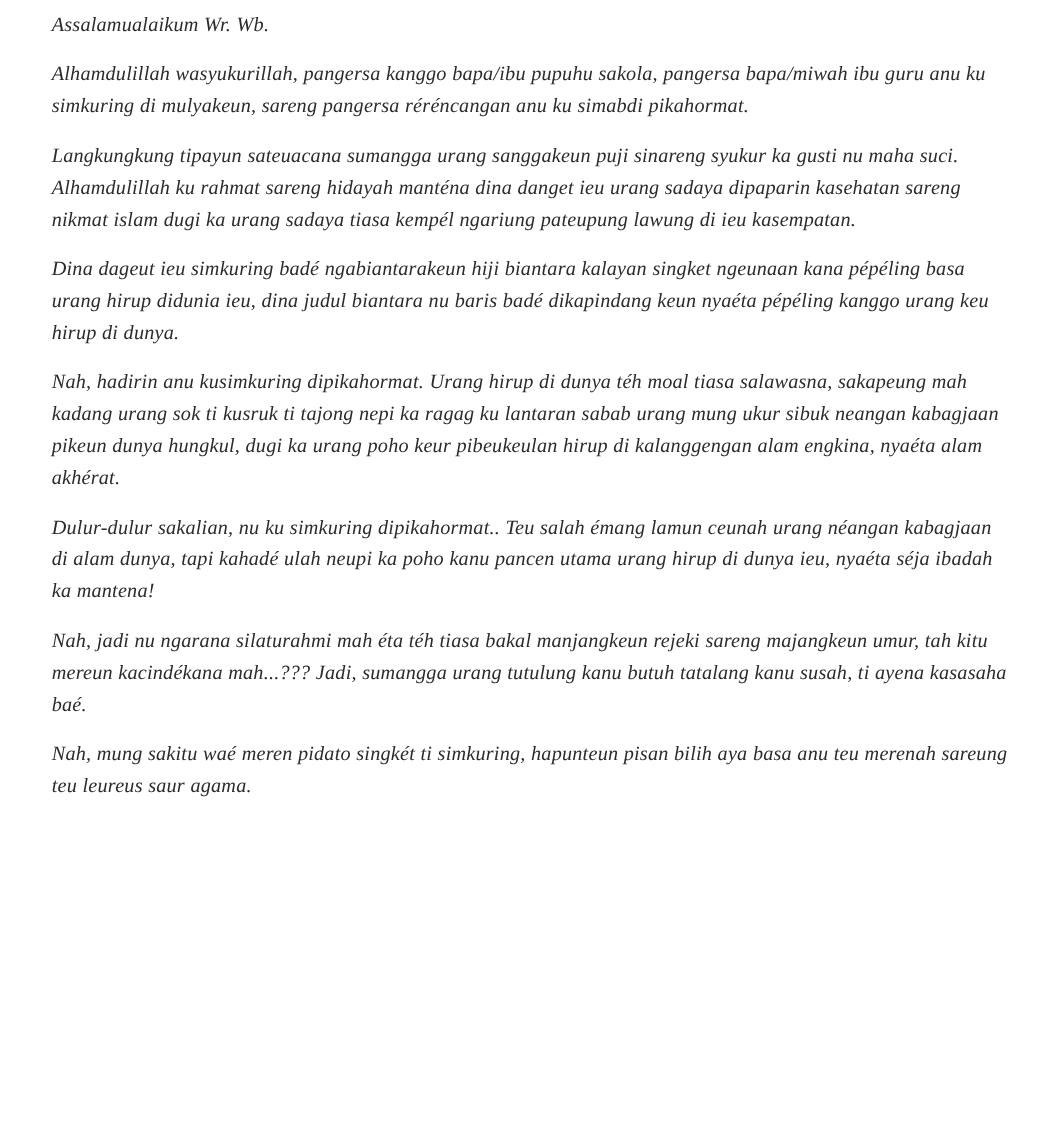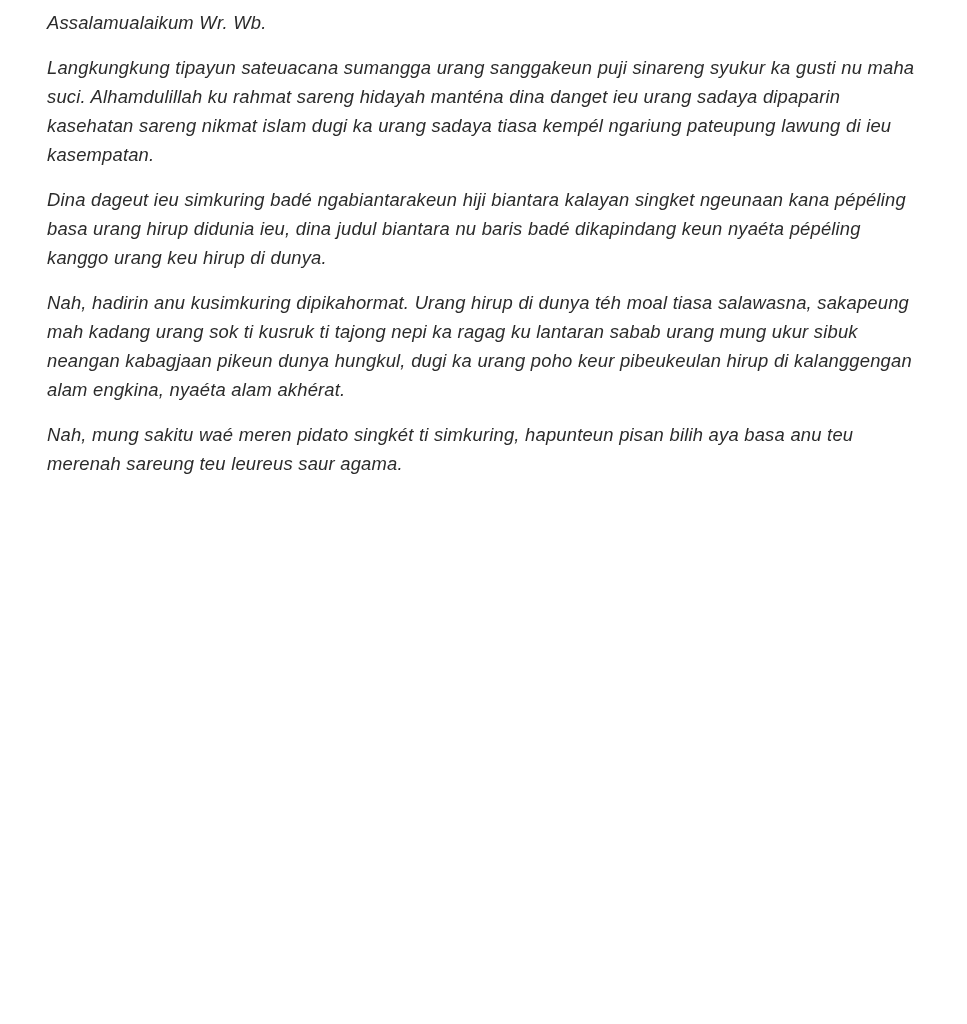--- a/index.html
+++ b/index.html
@@ -13,20 +13,21 @@
     height: 1024px;
     overflow: hidden;
     font-family: "Liberation Sans", "DejaVu Sans", sans-serif;
   }
   #document-page {
     box-sizing: border-box;
     width: 967px;
     height: 1024px;
     background: #ffffff;
     padding: 8px 51px 0 47px;
+    font-family: Liberation Serif, serif;
   }
   .doc-paragraph {
     margin: 0 0 16px 0;
     font-style: italic;
     font-size: 18.4px;
     line-height: 29px;
     color: #2b2b2b;
     text-align: left;
     letter-spacing: 0.01em;
     word-spacing: 0.01em;
@@ -36,27 +37,30 @@
     margin-bottom: 0;
   }
 </style>
 </head>
 <body>
 
 <div id="document-page">
 
   <p class="doc-paragraph">Assalamualaikum Wr. Wb.</p>
 
+  <p class="doc-paragraph">Alhamdulillah wasyukurillah, pangersa kanggo bapa/ibu pupuhu sakola, pangersa bapa/miwah ibu guru anu ku simkuring di mulyakeun, sareng pangersa réréncangan anu ku simabdi pikahormat.</p>
 
   <p class="doc-paragraph">Langkungkung tipayun sateuacana sumangga urang sanggakeun puji sinareng syukur ka gusti nu maha suci. Alhamdulillah ku rahmat sareng hidayah manténa dina danget ieu urang sadaya dipaparin kasehatan sareng nikmat islam dugi ka urang sadaya tiasa kempél ngariung pateupung lawung di ieu kasempatan.</p>
 
   <p class="doc-paragraph">Dina dageut ieu simkuring badé ngabiantarakeun hiji biantara kalayan singket ngeunaan kana pépéling basa urang hirup didunia ieu, dina judul biantara nu baris badé dikapindang keun nyaéta pépéling kanggo urang keu hirup di dunya.</p>
 
   <p class="doc-paragraph">Nah, hadirin anu kusimkuring dipikahormat. Urang hirup di dunya téh moal tiasa salawasna, sakapeung mah kadang urang sok ti kusruk ti tajong nepi ka ragag ku lantaran sabab urang mung ukur sibuk neangan kabagjaan pikeun dunya hungkul, dugi ka urang poho keur pibeukeulan hirup di kalanggengan alam engkina, nyaéta alam akhérat.</p>
 
+  <p class="doc-paragraph">Dulur-dulur sakalian, nu ku simkuring dipikahormat.. Teu salah émang lamun ceunah urang néangan kabagjaan di alam dunya, tapi kahadé ulah neupi ka poho kanu pancen utama urang hirup di dunya ieu, nyaéta séja ibadah ka mantena!</p>
 
 
 
 
+  <p class="doc-paragraph">Nah, jadi nu ngarana silaturahmi mah éta téh tiasa bakal manjangkeun rejeki sareng majangkeun umur, tah kitu mereun kacindékana mah...??? Jadi, sumangga urang tutulung kanu butuh tatalang kanu susah, ti ayena kasasaha baé.</p>
 
   <p class="doc-paragraph">Nah, mung sakitu waé meren pidato singkét ti simkuring, hapunteun pisan bilih aya basa anu teu merenah sareung teu leureus saur agama.</p>
 
 </div>
 
 </body></html>

